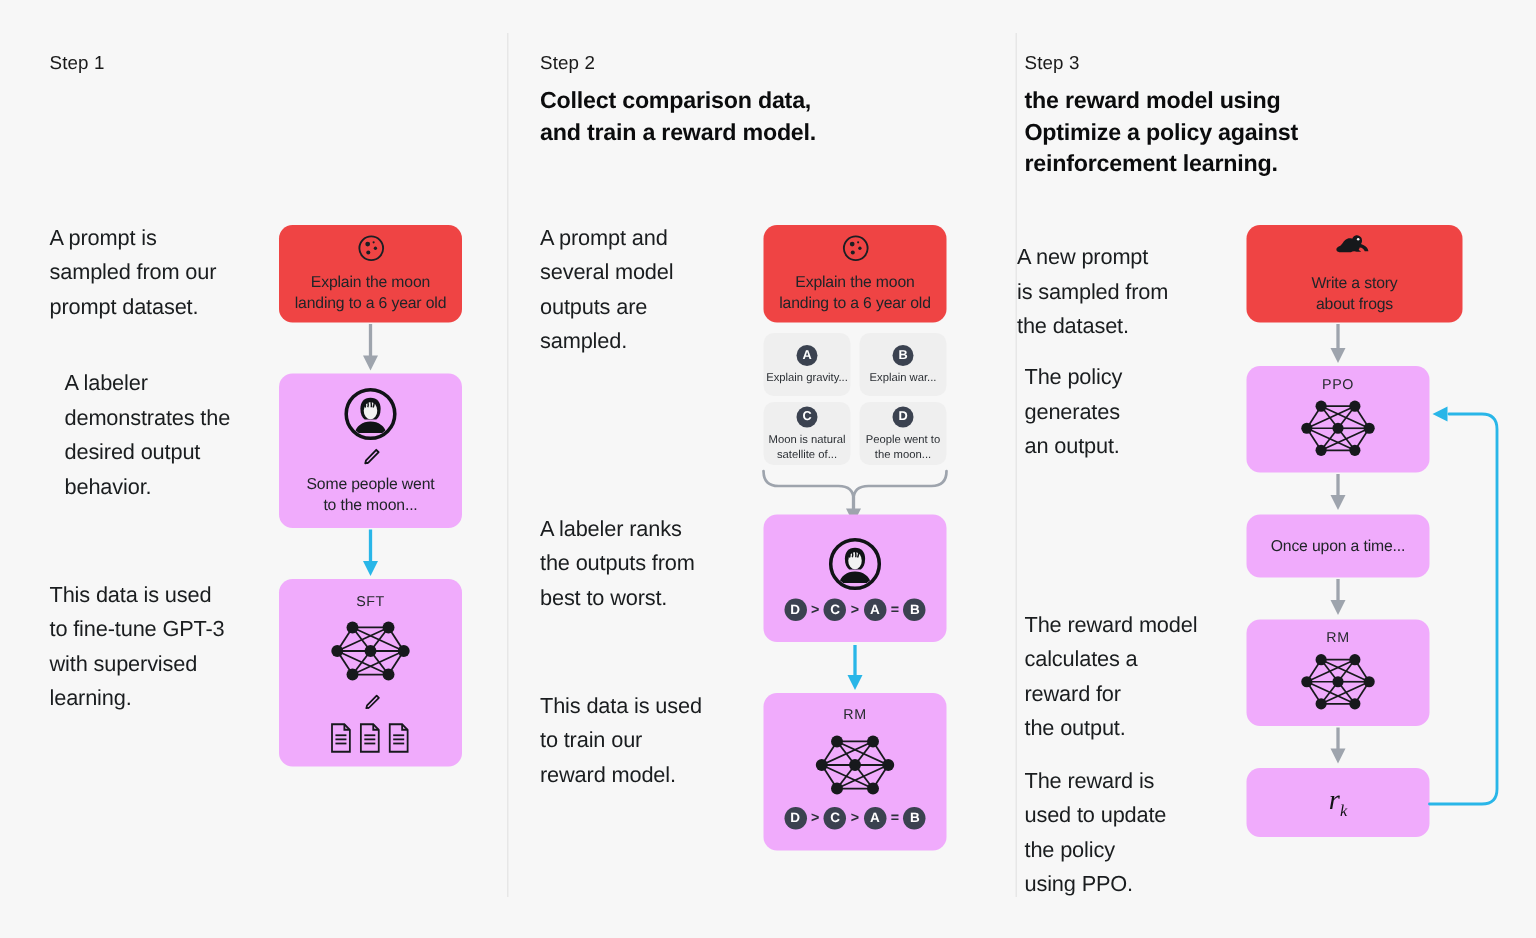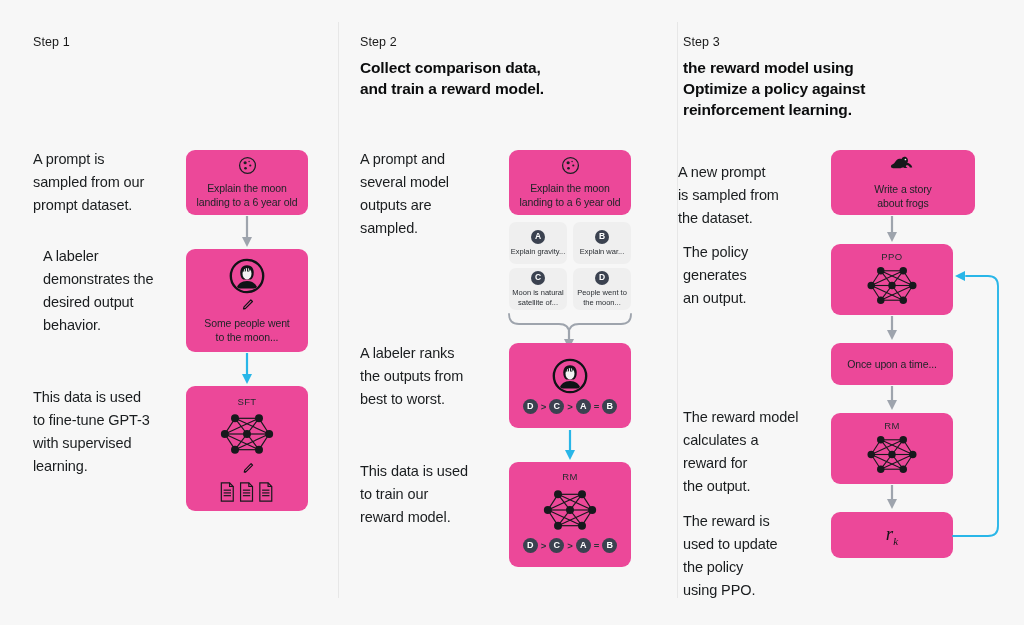--- a/index.html
+++ b/index.html
@@ -48,27 +48,27 @@
     font-size: 14.5px;
     line-height: 23px;
     color: #1a1d1f;
     letter-spacing: -.1px;
   }
 
   
   .card {
     position: absolute;
     border-radius: 9px;
-    background: #ec4899;
+    background: #f0abfc;
     display: flex;
     flex-direction: column;
     align-items: center;
     justify-content: center;
   }
-  .card.blue { background: #ec4899; }
+  .card.blue { background: #ef4444; }
   .card-text {
     font-size: 10.5px;
     line-height: 14px;
     text-align: center;
     color: #202428;
     letter-spacing: -.1px;
     padding: 0 6px;
   }
   .card-title {
     font-size: 9.5px;

